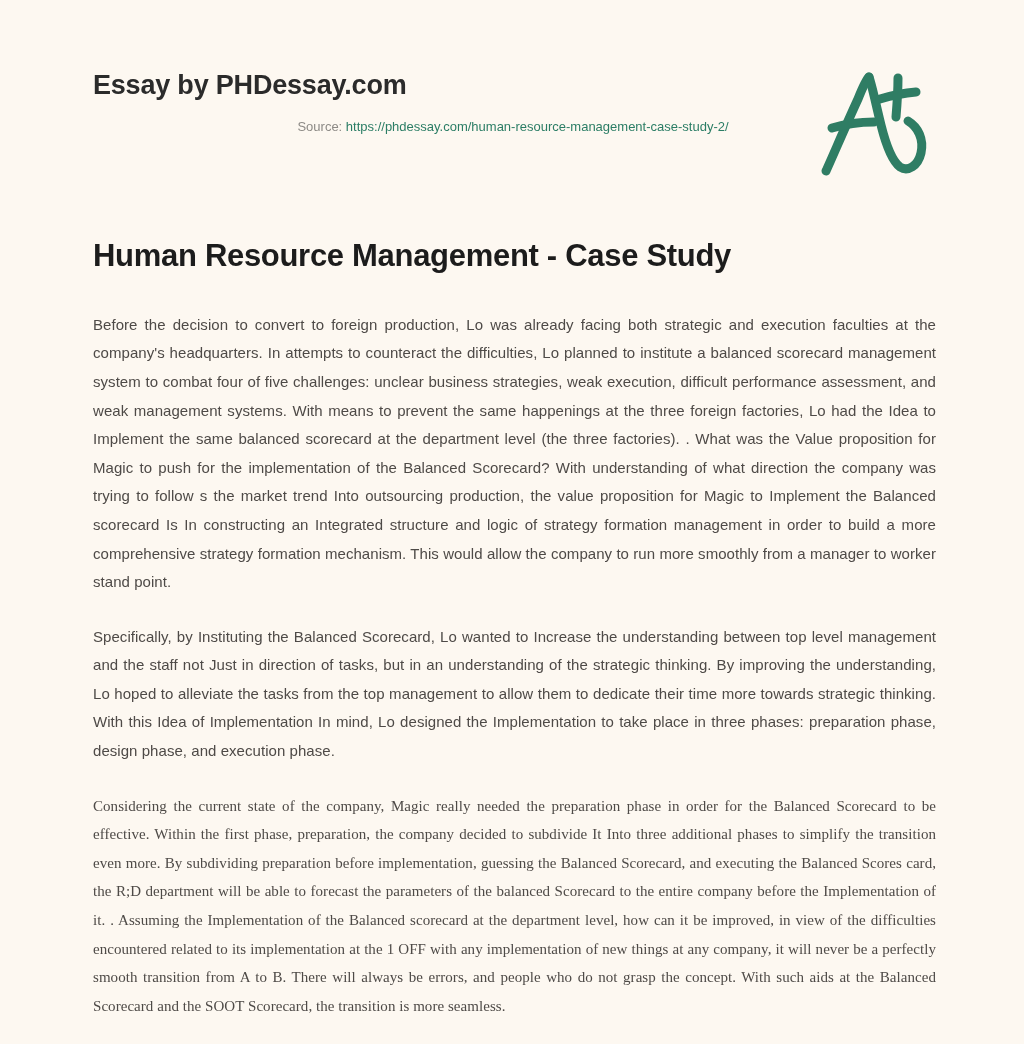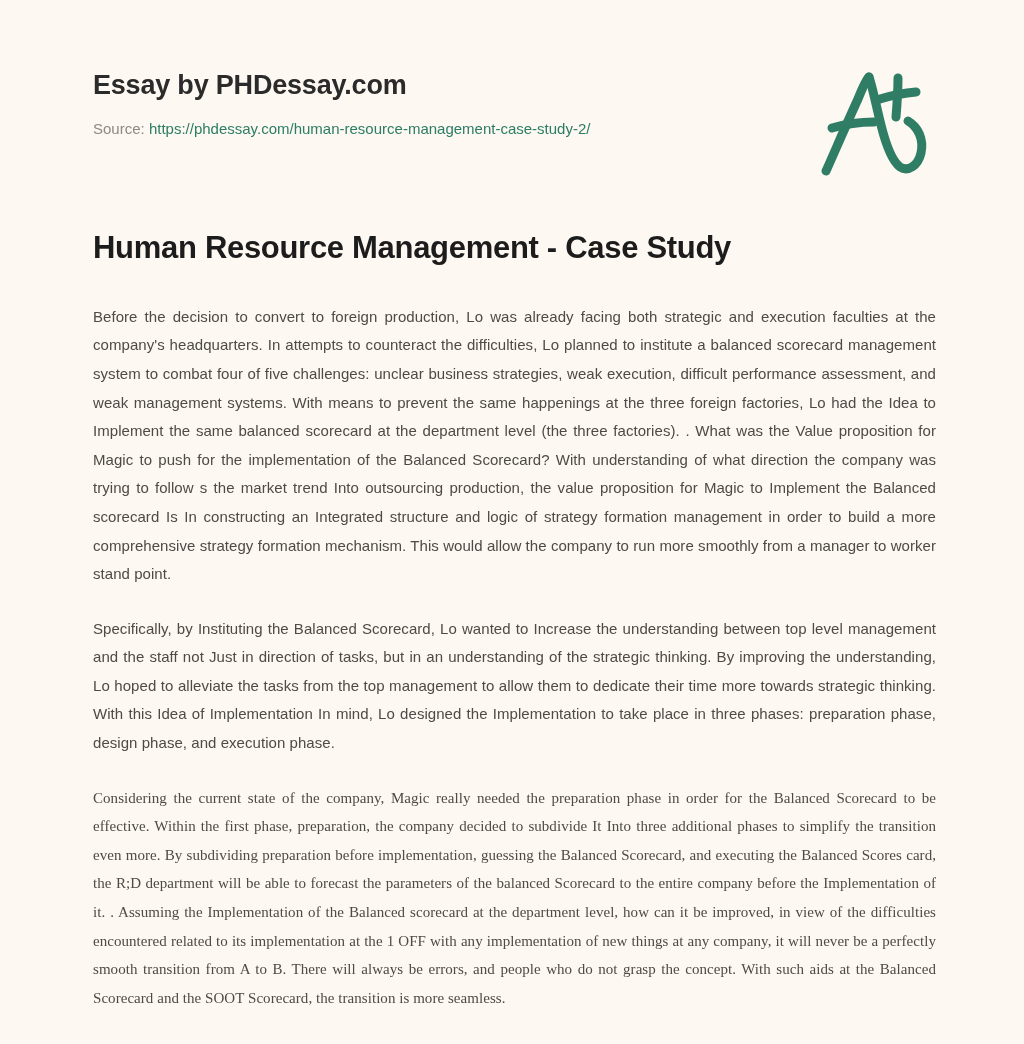--- a/index.html
+++ b/index.html
@@ -39,24 +39,25 @@
     font-weight: bold;
     color: #2b2b2b;
     letter-spacing: -0.2px;
     line-height: 1.2;
     margin: 0;
     padding: 0;
   }
 
   .source-line {
     margin-top: 18px;
-    font-size: 15px;
+    font-size: 13px;
     color: #8d8a86;
     line-height: 1.3;
     white-space: nowrap;
+    text-align: center;
   }
 
   .source-label {
     color: #8d8a86;
   }
 
   .source-url {
     color: #2b7d65;
     text-decoration: none;
   }
@@ -72,21 +73,21 @@
   .logo svg {
     display: block;
     width: 125px;
     height: 115px;
   }
 
   
   .article {
     position: absolute;
     left: 93px;
-    top: 222px;
+    top: 230px;
     width: 843px;
   }
 
   .doc-title {
     font-size: 31px;
     font-weight: bold;
     color: #1c1c1c;
     letter-spacing: -0.3px;
     margin: 0 0 35px 0;
     line-height: 1.25;

